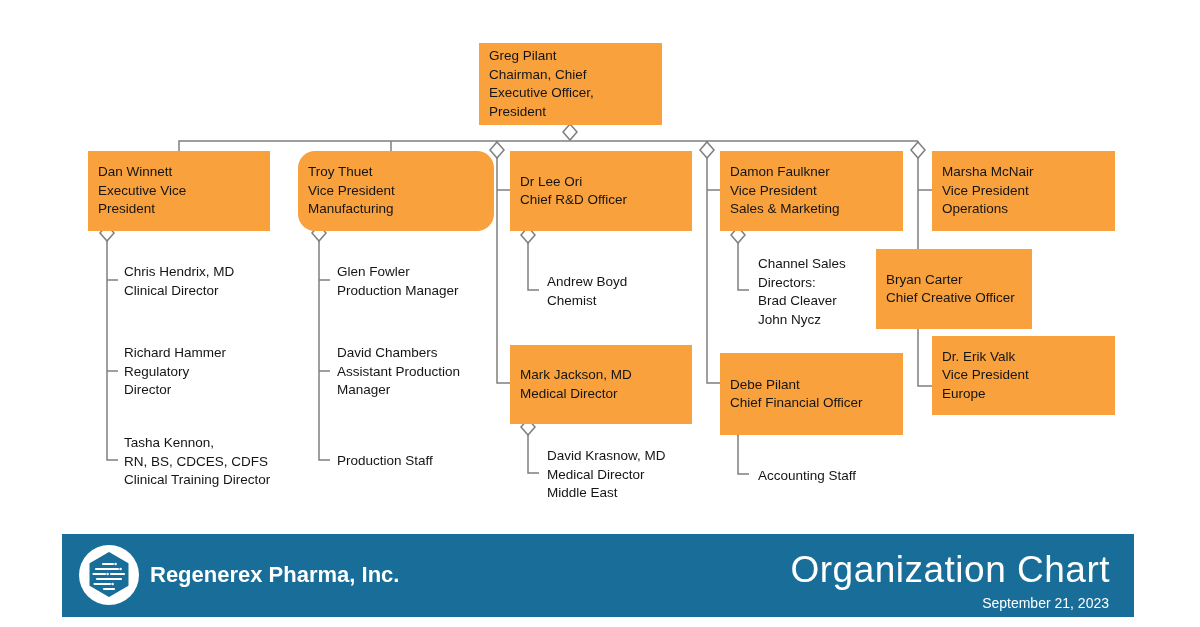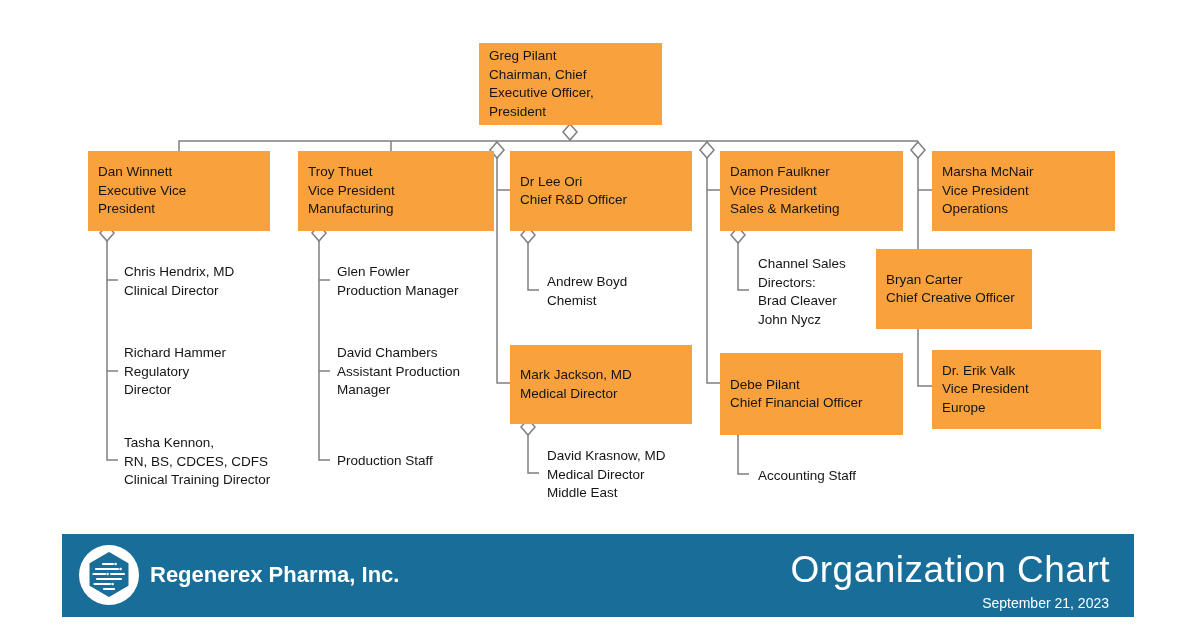--- a/index.html
+++ b/index.html
@@ -84,34 +84,34 @@
     </g>
   </svg>
 
   <div class="node" style="left:479px;top:43px;width:183px;height:82px;">Greg Pilant
 Chairman, Chief
 Executive Officer,
 President</div>
   <div class="node" style="left:88px;top:151px;width:182px;height:80px;">Dan Winnett
 Executive Vice
 President</div>
-  <div class="node" style="left:298px;top:151px;width:196px;height:80px;">Troy Thuet
+  <div class="node" style="left:298px;top:151px;width:196px;height:80px;border-radius:17px;">Troy Thuet
 Vice President
 Manufacturing</div>
   <div class="node" style="left:510px;top:151px;width:182px;height:80px;">Dr Lee Ori
 Chief R&amp;D Officer</div>
   <div class="node" style="left:720px;top:151px;width:183px;height:80px;">Damon Faulkner
 Vice President
 Sales &amp; Marketing</div>
   <div class="node" style="left:932px;top:151px;width:183px;height:80px;">Marsha McNair
 Vice President
 Operations</div>
   <div class="node" style="left:876px;top:249px;width:156px;height:80px;">Bryan Carter
 Chief Creative Officer</div>
-  <div class="node" style="left:932px;top:350px;width:169px;height:79px;">Dr. Erik Valk
+  <div class="node" style="left:932px;top:336px;width:183px;height:79px;">Dr. Erik Valk
 Vice President
 Europe</div>
   <div class="node" style="left:510px;top:345px;width:182px;height:79px;">Mark Jackson, MD
 Medical Director</div>
   <div class="node" style="left:720px;top:353px;width:183px;height:82px;">Debe Pilant
 Chief Financial Officer</div>
 
   <div class="slabel" style="left:124px;top:263px;">Chris Hendrix, MD
 Clinical Director</div>
   <div class="slabel" style="left:124px;top:344px;">Richard Hammer

